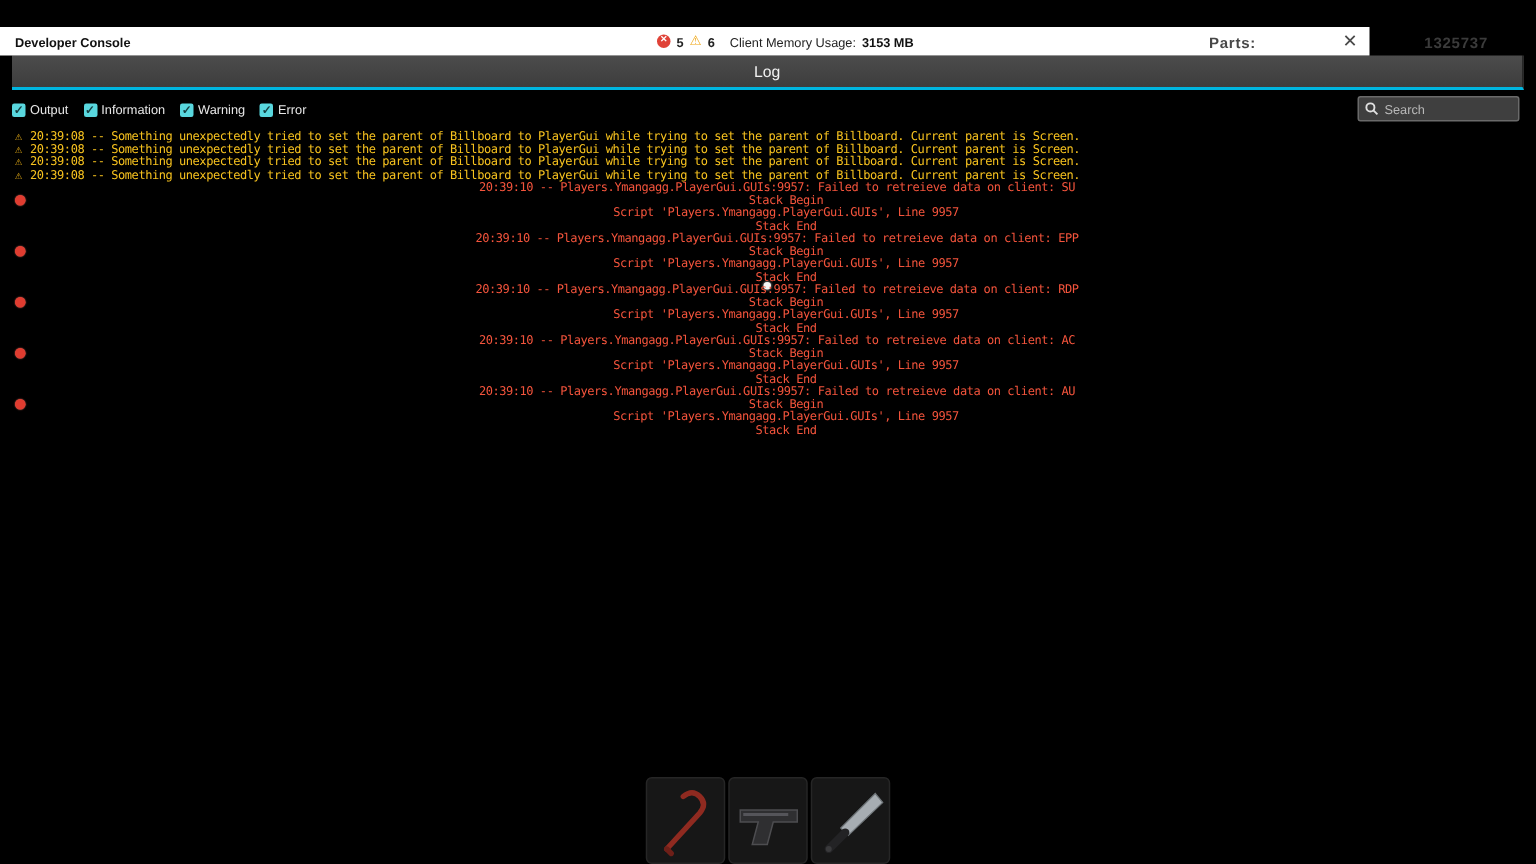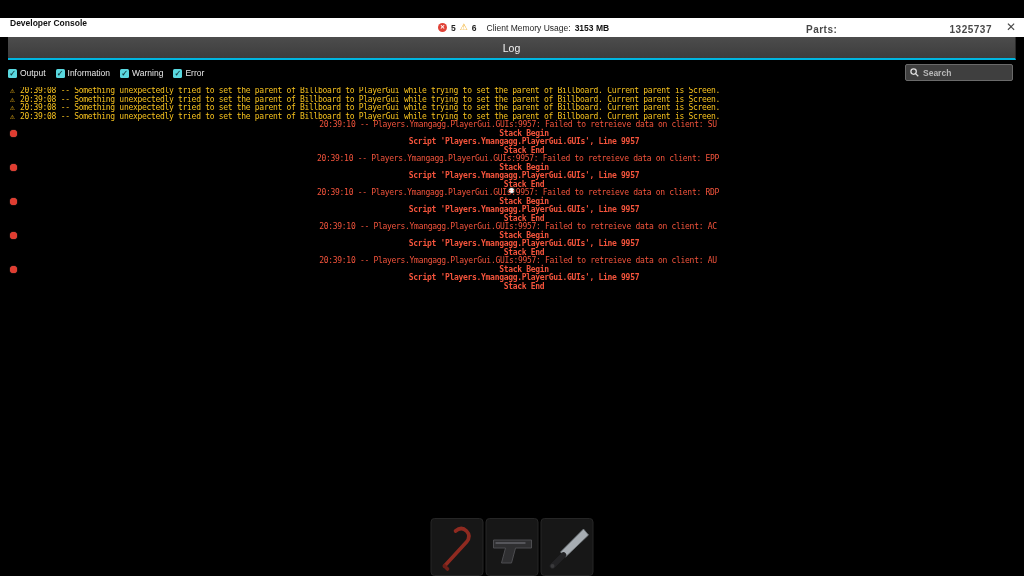--- a/index.html
+++ b/index.html
@@ -1,21 +1,21 @@
 <!DOCTYPE html>
 <html><head>
 <meta charset="utf-8">
 <style>
   * { margin:0; padding:0; box-sizing:border-box; }
   html,body { width:1024px; height:576px; background:#000; overflow:hidden;
               font-family:"Liberation Sans", sans-serif; position:relative; }
 
   
-  .titlebar { position:absolute; top:18px; left:0; width:1024px; height:19px;
-              background:#ffffff; display:flex; align-items:flex-start; z-index:5; }
+  .titlebar { position:absolute; top:18px; left:0; width:913px; height:19px;
+              background:#ffffff; display:flex; align-items:center; z-index:5; }
   .tb-title { font-size:8.5px; font-weight:bold; color:#111; margin-left:10px; }
   .tb-center { position:absolute; left:438px; top:0; height:19px; display:flex;
                align-items:center; gap:4px; }
   .badge-err { width:9px; height:9px; border-radius:50%; background:#e04237; color:#fff;
                font-size:6px; line-height:9px; text-align:center; font-weight:bold; }
   .badge-cnt { font-size:8.5px; font-weight:bold; color:#222; }
   .badge-warn { color:#f0a818; font-size:9px; line-height:9px; }
   .mem-label { font-size:8.5px; color:#222; margin-left:6px; }
   .mem-value { font-size:8.5px; color:#111; font-weight:bold; }
   .tb-close { position:absolute; right:8px; top:2px; color:#4a4a4a; font-size:12px;
@@ -40,35 +40,35 @@
                display:flex; align-items:center; z-index:4; }
   .filter { display:flex; align-items:center; margin-right:10px; cursor:pointer; }
   .cb { width:9px; height:9px; background:#59d7de; border-radius:1.5px; color:#143d40;
         font-size:8px; line-height:9px; text-align:center; font-weight:bold; margin-right:3px; }
   .flabel { color:#e8e8e8; font-size:8.5px; }
   .searchbox { position:absolute; right:3px; top:2px; width:108px; height:17px;
                background:#3f3f3f; border:1px solid #6a6a6a; border-radius:2px;
                display:flex; align-items:center; padding:0 4px; }
   .searchbox svg { flex:0 0 auto; margin-right:4px; }
   .searchbox input { background:transparent; border:none; outline:none; color:#ddd;
-                     font-size:8.5px; width:80px; font-family:"Liberation Sans",sans-serif;font-weight:bold; }
+                     font-size:8.5px; width:80px; font-family:"Liberation Sans",sans-serif; }
   .searchbox input::placeholder { color:#b9b9b9; }
 
   
   .log { position:absolute; top:87px; left:8px; width:1008px; height:420px;
          font-family:"DejaVu Sans Mono", monospace; font-size:8px; line-height:8.5px;
          letter-spacing:-0.3px; z-index:3; overflow:hidden; }
   .entry { white-space:nowrap; }
   .entry.warning { color:#f7c21e; }
   .entry.warning .wicon { display:inline-block; width:10px; margin-left:2px; color:#f0b416; }
   .entry.message { color:#e8e8e8; padding-left:16px; }
   .entry.error { color:#f4543c; position:relative; padding-left:12px;text-align:center; }
   .entry.error .eicon { position:absolute; left:2px; top:9px; width:7px; height:7px;
                         border-radius:50%; background:#e03c30; box-shadow:0 0 1px #ff7b6b; }
-  .entry.error .eline.stack { padding-left:12px;font-weight:bold; }
+  .entry.error .eline.stack { padding-left:12px; }
 
   
   .crosshair { position:absolute; left:509px; top:188px; width:5px; height:5px;
                border-radius:50%; background:#f5f5f5; box-shadow:0 0 2px rgba(255,255,255,.8);
                z-index:2; }
 
   
   .hotbar { position:absolute; left:50%; transform:translateX(-50%); bottom:0;
             display:flex; z-index:2; }
   .slot { width:53px; height:58px; background:rgba(24,24,24,0.95); margin:0 1px;

